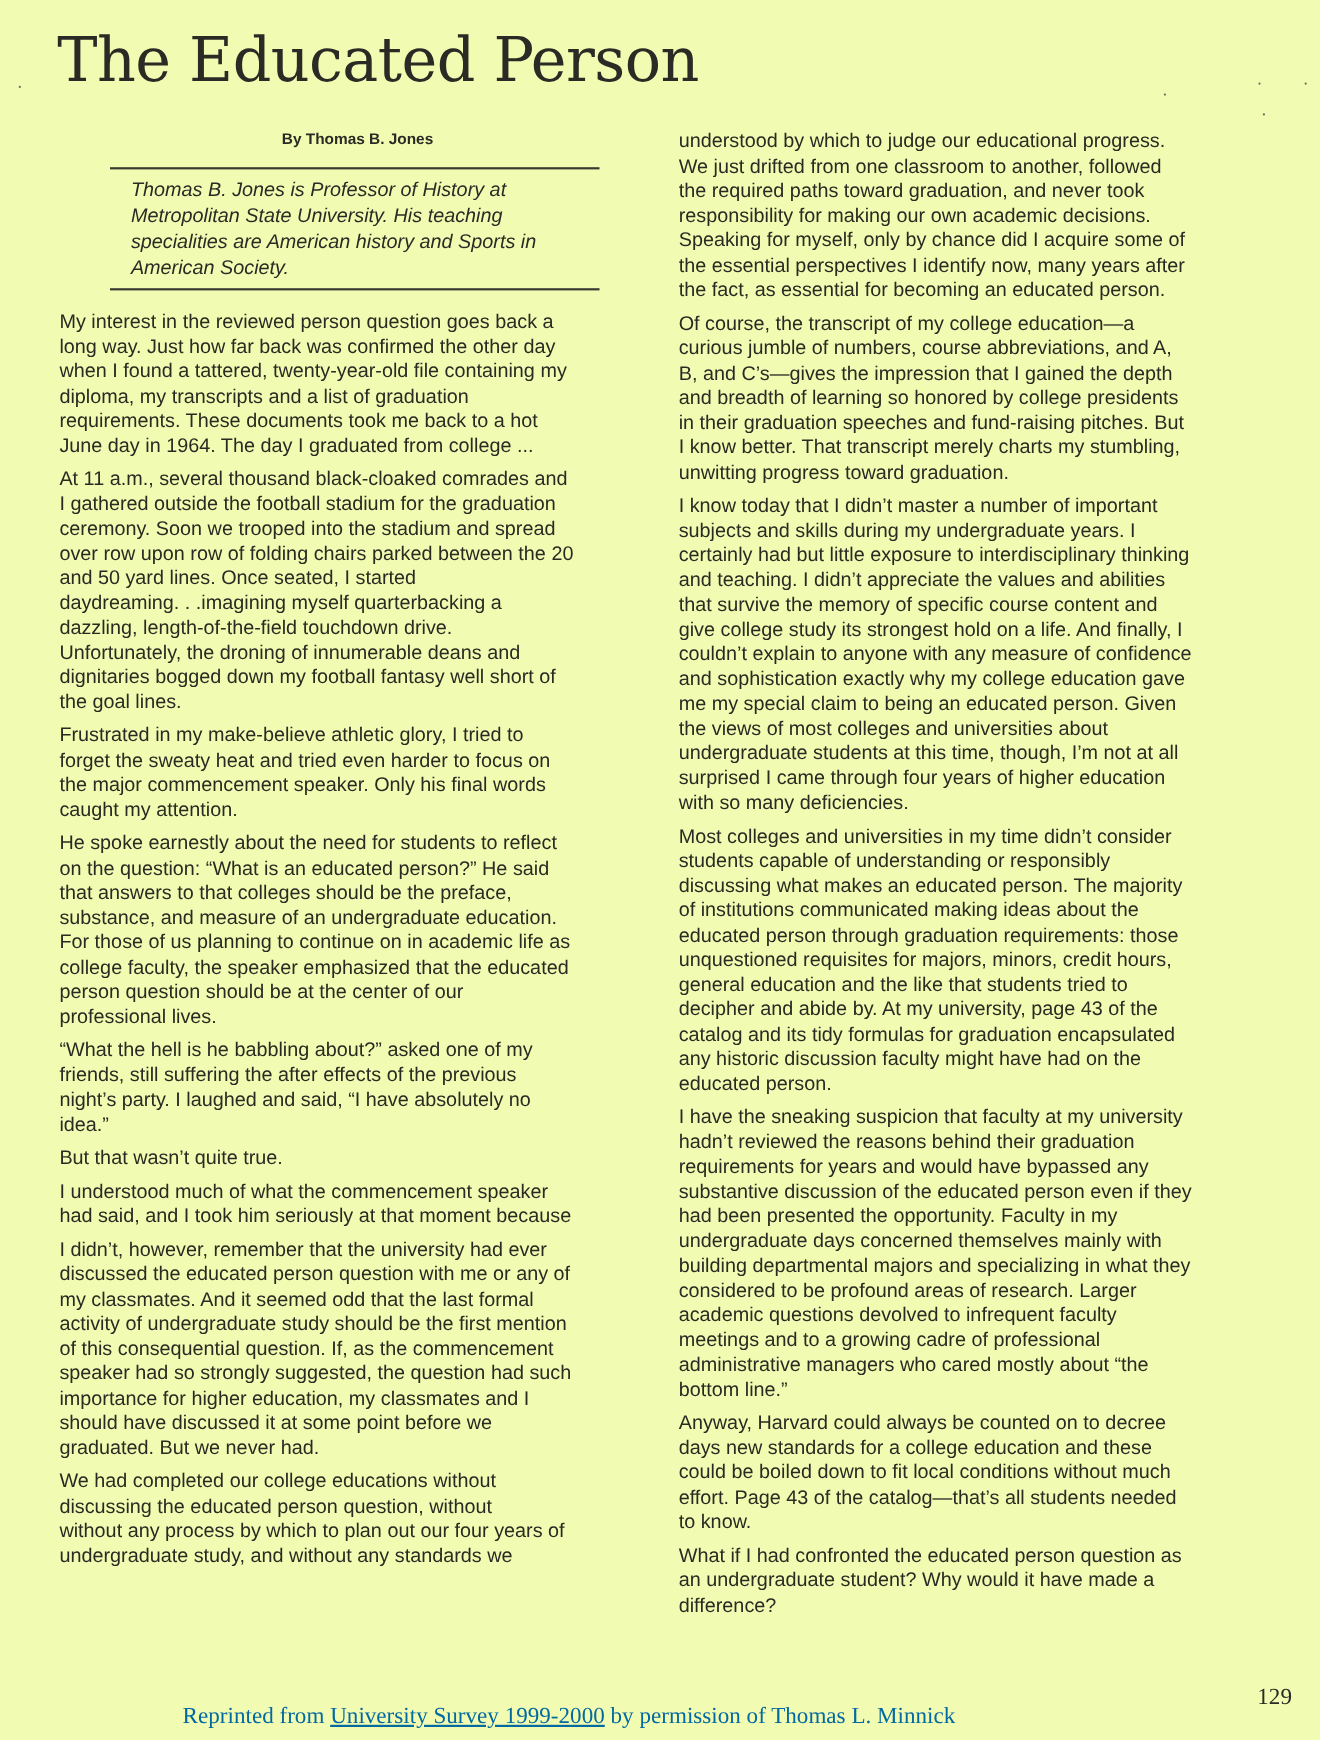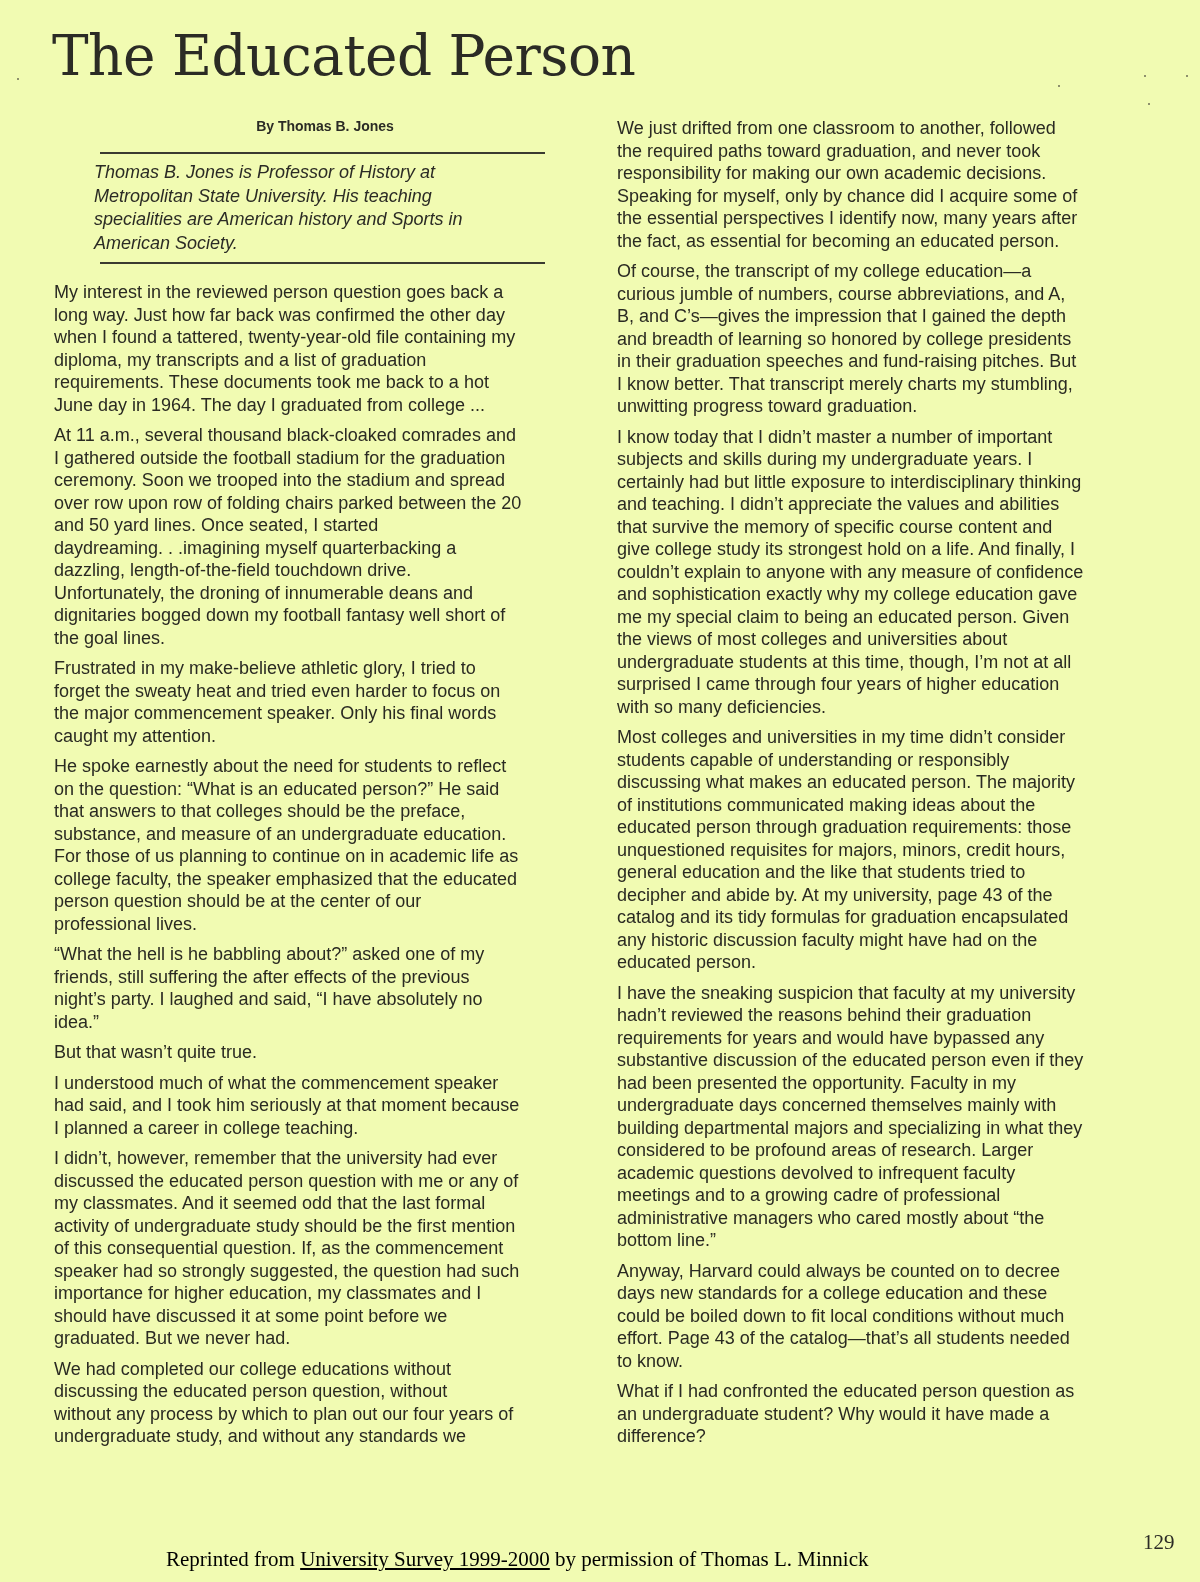--- a/index.html
+++ b/index.html
@@ -42,21 +42,21 @@
     }
     .rule {
       position: absolute;
       left: 100px;
       width: 445px;
       height: 2px;
       background: #3a3a30;
     }
     .bio {
       position: absolute;
-      left: 94px;
+      left: 119px;
       top: 161px;
       width: 450px;
       font-family: "Liberation Sans", sans-serif;
       font-style: italic;
       font-size: 18px;
       line-height: 23.5px;
       color: #2b2b25;
       margin: 0;
     }
     .bio span { display: block; white-space: nowrap; }
@@ -78,21 +78,21 @@
       font-family: "Liberation Serif", serif;
       font-size: 21px;
       color: #2b2b25;
     }
     .credit {
       position: absolute;
       left: 166px;
       top: 1547px;
       font-family: "Liberation Serif", serif;
       font-size: 21px;
-      color: #000000;
+      color: #0369a1;
       white-space: nowrap;
     }
     .credit .src { text-decoration: underline; }
     .speck {
       position: absolute;
       width: 2px; height: 2px;
       background: #6c6c55;
       border-radius: 50%;
     }
   </style>
@@ -156,21 +156,20 @@
       <span class="ln">friends, still suffering the after effects of the previous</span>
       <span class="ln">night’s party. I laughed and said, “I have absolutely no</span>
       <span class="ln">idea.”</span>
     </p>
     <p class="para">
       <span class="ln">But that wasn’t quite true.</span>
     </p>
     <p class="para">
       <span class="ln">I understood much of what the commencement speaker</span>
       <span class="ln">had said, and I took him seriously at that moment because</span>
-      <span class="ln">I planned a career in college teaching.</span>
     </p>
     <p class="para">
       <span class="ln">I didn’t, however, remember that the university had ever</span>
       <span class="ln">discussed the educated person question with me or any of</span>
       <span class="ln">my classmates. And it seemed odd that the last formal</span>
       <span class="ln">activity of undergraduate study should be the first mention</span>
       <span class="ln">of this consequential question. If, as the commencement</span>
       <span class="ln">speaker had so strongly suggested, the question had such</span>
       <span class="ln">importance for higher education, my classmates and I</span>
       <span class="ln">should have discussed it at some point before we</span>
@@ -178,20 +177,21 @@
     </p>
     <p class="para">
       <span class="ln">We had completed our college educations without</span>
       <span class="ln">discussing the educated person question, without</span>
       <span class="ln">without any process by which to plan out our four years of</span>
       <span class="ln">undergraduate study, and without any standards we</span>
     </p>
   </div>
 <div class="col col-right" id="col-right">
     <p class="para">
+      <span class="ln">understood by which to judge our educational progress.</span>
       <span class="ln">We just drifted from one classroom to another, followed</span>
       <span class="ln">the required paths toward graduation, and never took</span>
       <span class="ln">responsibility for making our own academic decisions.</span>
       <span class="ln">Speaking for myself, only by chance did I acquire some of</span>
       <span class="ln">the essential perspectives I identify now, many years after</span>
       <span class="ln">the fact, as essential for becoming an educated person.</span>
     </p>
     <p class="para">
       <span class="ln">Of course, the transcript of my college education—a</span>
       <span class="ln">curious jumble of numbers, course abbreviations, and A,</span>

